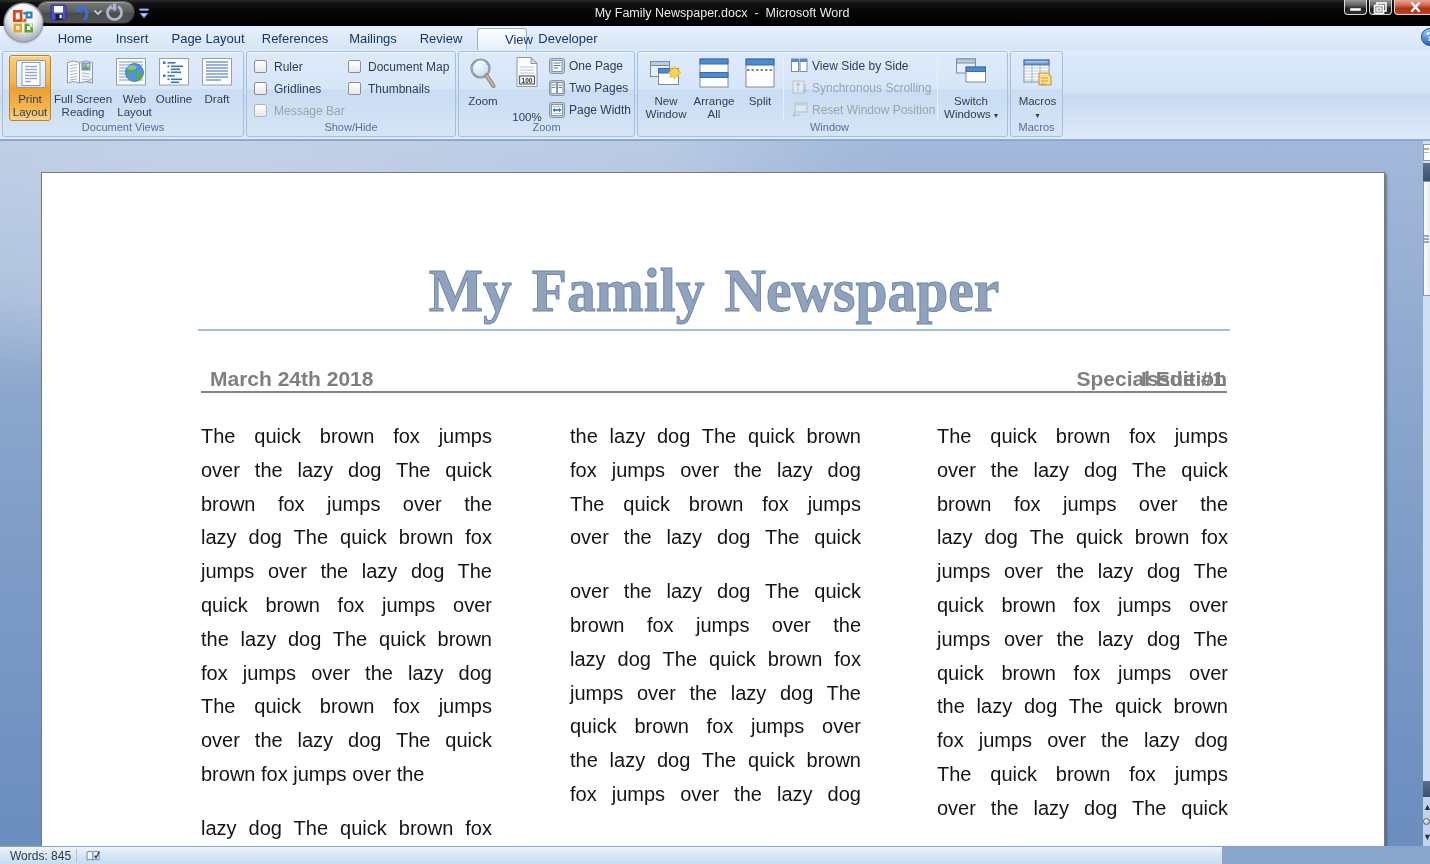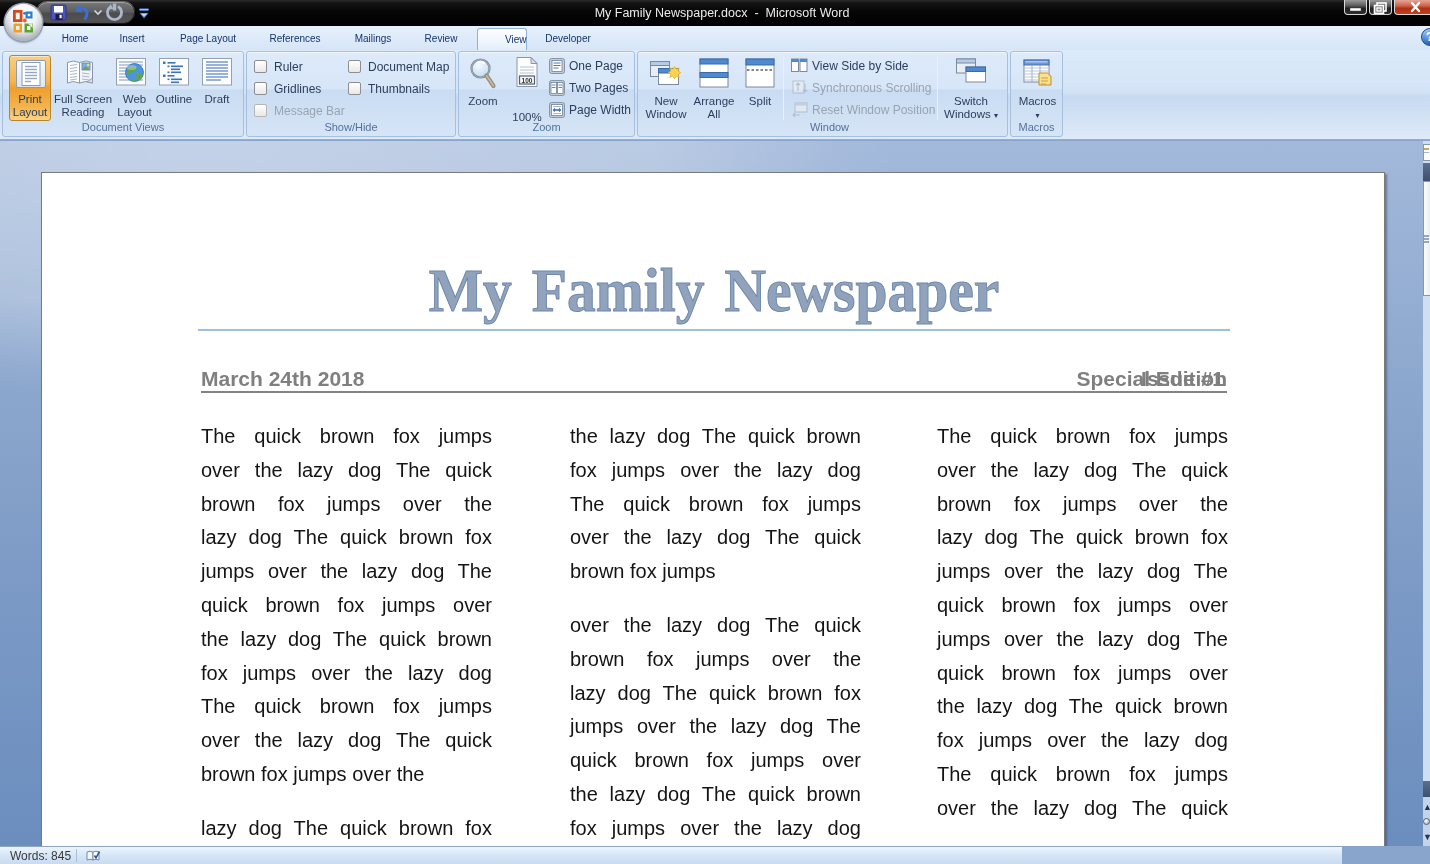--- a/index.html
+++ b/index.html
@@ -24,21 +24,21 @@
 #btnclose { left:1394px; width:36px; border-radius:0 0 0 4px; border-right:none;
   background:linear-gradient(#e8a598, #d0654c 40%, #b03214 60%, #c0401d); }
 #officebtn { position:absolute; left:5px; top:4px; width:37px; height:37px; border-radius:50%;
   z-index:29;
   background:radial-gradient(circle at 50% 30%, #ffffff 0%, #f2f4f7 40%, #d5d9e0 70%, #b9bec9 100%);
   box-shadow:0 0 0 1.5px #9aa0ab, 0 1px 3px rgba(0,0,0,.6), inset 0 -4px 6px rgba(130,140,160,.5), inset 0 3px 3px rgba(255,255,255,.9); }
 
 
 #tabrow { position:absolute; top:26px; left:0; width:1430px; height:24px;
   background:linear-gradient(#e7f1fc, #d6e5f7); }
-.tab { position:absolute; top:2px; height:22px; line-height:22px; font-size:10px;
+.tab { position:absolute; top:2px; height:22px; line-height:22px; font-size:13px;
   color:#15356c; text-align:center; }
 .tab.active { background:linear-gradient(#fdfeff, #eef5fd 60%, #e4eefa); border:1px solid #8fb0da;
   border-bottom:none; border-radius:3px 3px 0 0; color:#15356c;padding-left:27px; }
 
 
 #ribbon { position:absolute; top:50px; left:0; width:1430px; height:90px;
   background:linear-gradient(#dcebfb 0%, #d3e3f6 48%, #c7daf1 52%, #dfeaf8 100%);
   border-bottom:1px solid #91aed3; }
 .group { position:absolute; top:1px; height:86px; border:1px solid #a5c0de; border-radius:3px;
   background:linear-gradient(#ddeafa 0%, #d7e6f8 44%, #c9dcf2 45%, #d6e5f6 100%);
@@ -62,21 +62,21 @@
 #docarea { position:absolute; top:141px; left:0; width:1430px; height:705px; overflow:hidden;
   background:radial-gradient(ellipse 860px 310px at 210px 10px, rgba(255,255,255,.36) 0%, rgba(255,255,255,.25) 52%, rgba(255,255,255,.05) 72%, rgba(255,255,255,0) 80%),
     linear-gradient(#a3b9db 0%, #8ca7cd 35%, #7b99c5 65%, #6b8ebf 100%); }
 #page { position:absolute; left:41px; top:31px; width:1344px; height:680px; background:#fff;
   border:1px solid #7a7a7a; border-bottom:none; box-shadow:2px 2px 2px rgba(60,75,100,.55); }
 
 
 #sbar { position:absolute; right:0; top:0; width:7px; height:705px; background:#cfdff2; }
 
 
-#statusbar { position:absolute; top:846px; left:0; width:1342px; height:18px;
+#statusbar { position:absolute; top:846px; left:0; width:1222px; height:18px;
   background:linear-gradient(#eef5fd, #d8e7f7 45%, #c8dbf0 100%); border-top:1px solid #8fa5bf;
   font-size:12px; color:#383838; }
 
 
 #doctitle { position:absolute; top:83px; left:0; width:1344px; text-align:center;
   font-family:"Liberation Serif", serif; font-weight:bold; font-size:61px; color:#90a2bc; -webkit-text-stroke:1px #6e89a9;
   letter-spacing:0px; word-spacing:6px; transform:scaleX(0.943); transform-origin:672px 50%; }
 #titlerule { position:absolute; top:156px; left:156px; width:1032px; height:2px; background:#9fc0dd; }
 #daterow { position:absolute; top:194px; left:159px; width:1026px; height:26px;
   border-bottom:2px solid #838383; font-weight:bold; font-size:21px; color:#7f7f7f; }
@@ -411,21 +411,21 @@
       </svg>
       <div class="biglabel" style="left:0px;top:43px;width:53px;">Macros<br><span style="font-size:8px;">▾</span></div>
     </div>
   </div>
 
   <div id="docarea">
     <div id="page">
       <div id="doctitle">My Family Newspaper</div>
       <div id="titlerule"></div>
       <div id="daterow">
-        <span style="position:absolute;left:0;">March 24th 2018</span>
+        <span style="position:absolute;left:9px;">March 24th 2018</span>
         <span style="position:absolute;left:0;width:100%;text-align:right;transform:translateX(-3px);">Issue #1</span>
         <span style="position:absolute;right:0;">Special Edition</span>
       </div>
       <div class="col" style="left:159px;">
         <div class="jl">The quick brown fox jumps</div>
         <div class="jl">over the lazy dog The quick</div>
         <div class="jl">brown fox jumps over the</div>
         <div class="jl">lazy dog The quick brown fox</div>
         <div class="jl">jumps over the lazy dog The</div>
         <div class="jl">quick brown fox jumps over</div>
@@ -435,21 +435,20 @@
         <div class="jl">over the lazy dog The quick</div>
         <div class="ll">brown fox jumps over the</div>
         <div class="pgap"></div>
         <div class="jl">lazy dog The quick brown fox</div>
       </div>
       <div class="col" style="left:528px;">
         <div class="jl">the lazy dog The quick brown</div>
         <div class="jl">fox jumps over the lazy dog</div>
         <div class="jl">The quick brown fox jumps</div>
         <div class="jl">over the lazy dog The quick</div>
-        <div class="ll">brown fox jumps</div>
         <div class="pgap"></div>
         <div class="jl">over the lazy dog The quick</div>
         <div class="jl">brown fox jumps over the</div>
         <div class="jl">lazy dog The quick brown fox</div>
         <div class="jl">jumps over the lazy dog The</div>
         <div class="jl">quick brown fox jumps over</div>
         <div class="jl">the lazy dog The quick brown</div>
         <div class="jl">fox jumps over the lazy dog</div>
       </div>
       <div class="col" style="left:895px;">

